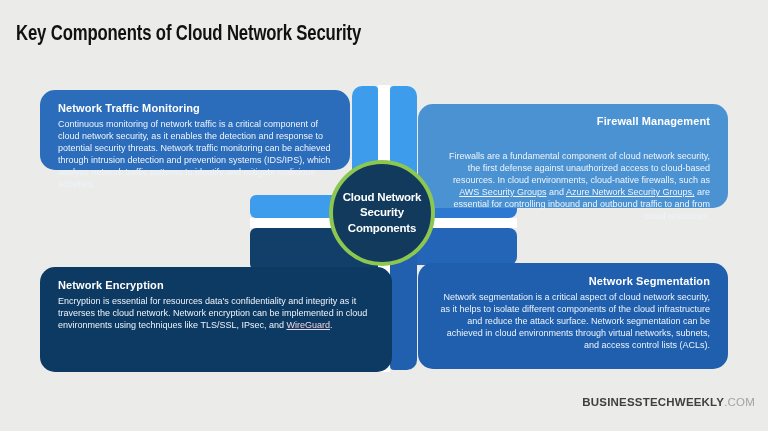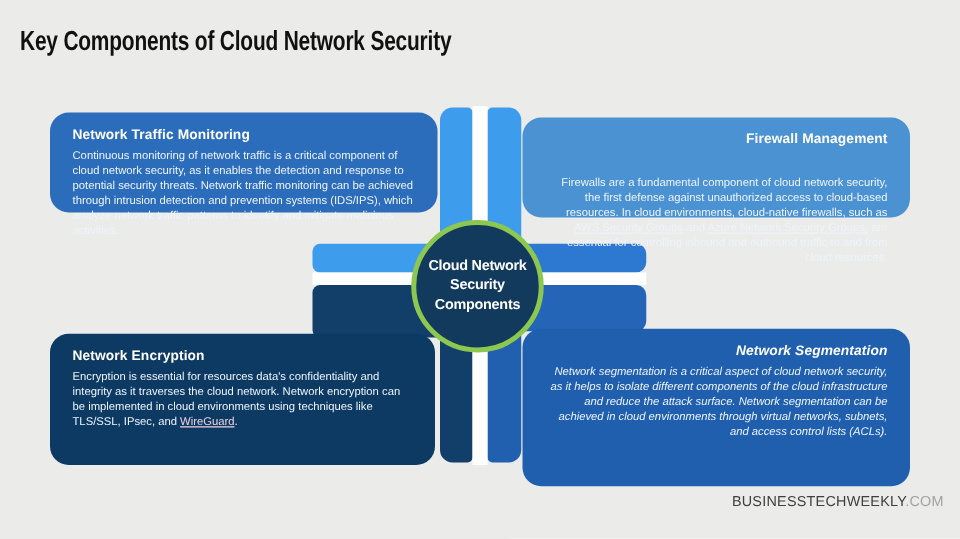--- a/index.html
+++ b/index.html
@@ -33,45 +33,45 @@
 
   
   .card {
     position:absolute; z-index:3; border-radius:15px;
     padding:12px 18px; color:#eef4fb;
   }
   .card h2 { font-size:11px; font-weight:700; color:#fff; margin-bottom:4px; letter-spacing:.1px; }
   .card p  { font-size:9px; line-height:12px; letter-spacing:0; }
   .card.right { text-align:right; }
   .card.tl { left:40px;  top:90px;  width:310px; height:80px; }
-  .card.tr { left:418px; top:94px;  width:310px; height:80px; padding-top:11px; }
+  .card.tr { left:418px; top:104px;  width:310px; height:104px; padding-top:11px; }
   .card.tr p { margin-top:23px; }
-  .card.bl { left:40px;  top:267px; width:308px; height:105px; }
-  .card.br { left:418px; top:263px; width:310px; height:126px;font-style:italic; }
+  .card.bl { left:40px;  top:267px; width:352px; height:105px; }
+  .card.br { left:418px; top:263px; width:310px; height:106px; }
   .inline-link { text-decoration:underline; text-underline-offset:1px; }
 
   
   .circle {
-    position:absolute; z-index:4; left:329px; top:176px;
+    position:absolute; z-index:4; left:329px; top:160px;
     width:106px; height:106px; border-radius:50%;
     border:4px solid #b91c1c;
     display:flex; align-items:center; justify-content:center;
     text-align:center; padding:0 6px;
   }
   .circle span {
     font-size:11.5px; font-weight:700; color:#fff;
     line-height:1.32; letter-spacing:-0.2px;
   }
 
   
   .footer {
     position:absolute; right:13px; top:396px;
     font-size:11.5px; letter-spacing:.2px; white-space:nowrap;
   }
-  .footer .b { font-weight:400; }
+  .footer .b { font-weight:700; }
 </style>
 </head>
 <body>
 
 <div class="canvas" style="background-color: rgb(235, 235, 233);">
 
   <h1 class="title" style="color: rgb(17, 17, 17);">Key Components of Cloud Network Security</h1>
 
   <div class="arm strip-top-left" style="background-color: rgb(62, 156, 236);"></div>
   <div class="arm strip-top-right" style="background-color: rgb(62, 156, 236);"></div>

